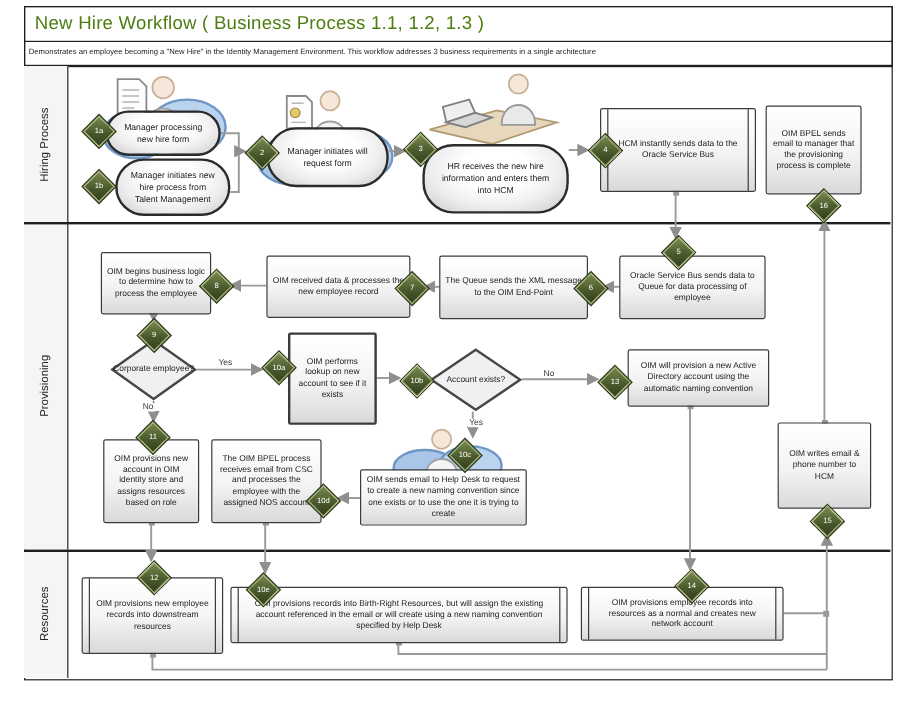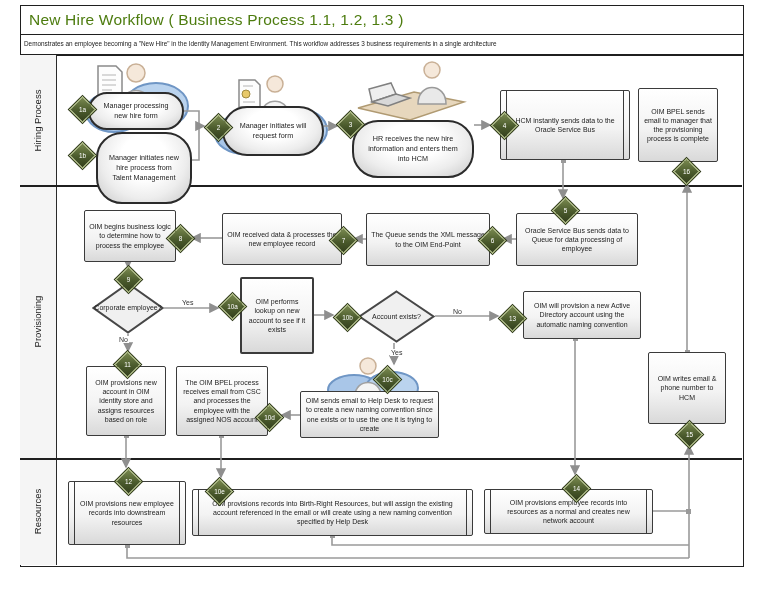--- a/index.html
+++ b/index.html
@@ -137,21 +137,21 @@
       <rect x="330" y="533" width="5" height="5"></rect>
       <rect x="686" y="509" width="5" height="5"></rect>
       <rect x="219" y="433" width="5" height="5"></rect>
       <rect x="124" y="433" width="5" height="5"></rect>
     </g>
   </svg>
 
   <div class="abs capsule" style="left:88px;top:92px;width:96px;height:38px;">
     <span>Manager processing new hire form</span>
   </div>
-  <div class="abs capsule" style="left:96px;top:132px;width:96px;height:72px;">
+  <div class="abs capsule" style="left:96px;top:132px;width:96px;height:48px;">
     <span>Manager initiates new hire process from Talent Management</span>
   </div>
   <div class="abs capsule" style="left:222px;top:106px;width:102px;height:50px;">
     <span>Manager initiates will request form</span>
   </div>
   <div class="abs capsule" style="left:352px;top:100px;width:122px;height:58px;margin-top:20px;">
     <span>HR receives the new hire information and enters them into HCM</span>
   </div>
   <div class="abs node sub" style="left:500px;top:90px;width:130px;height:70px;">
     <span>HCM instantly sends data to the Oracle Service Bus</span>

